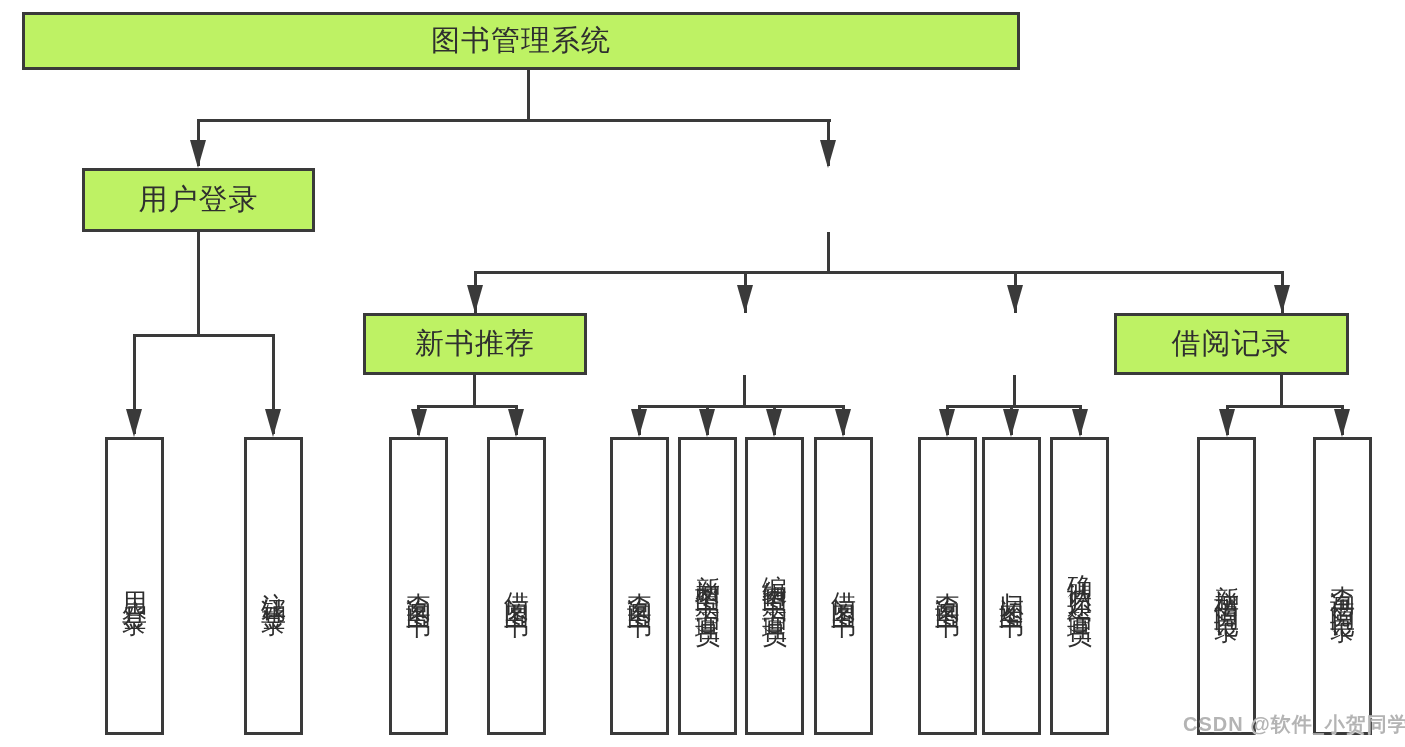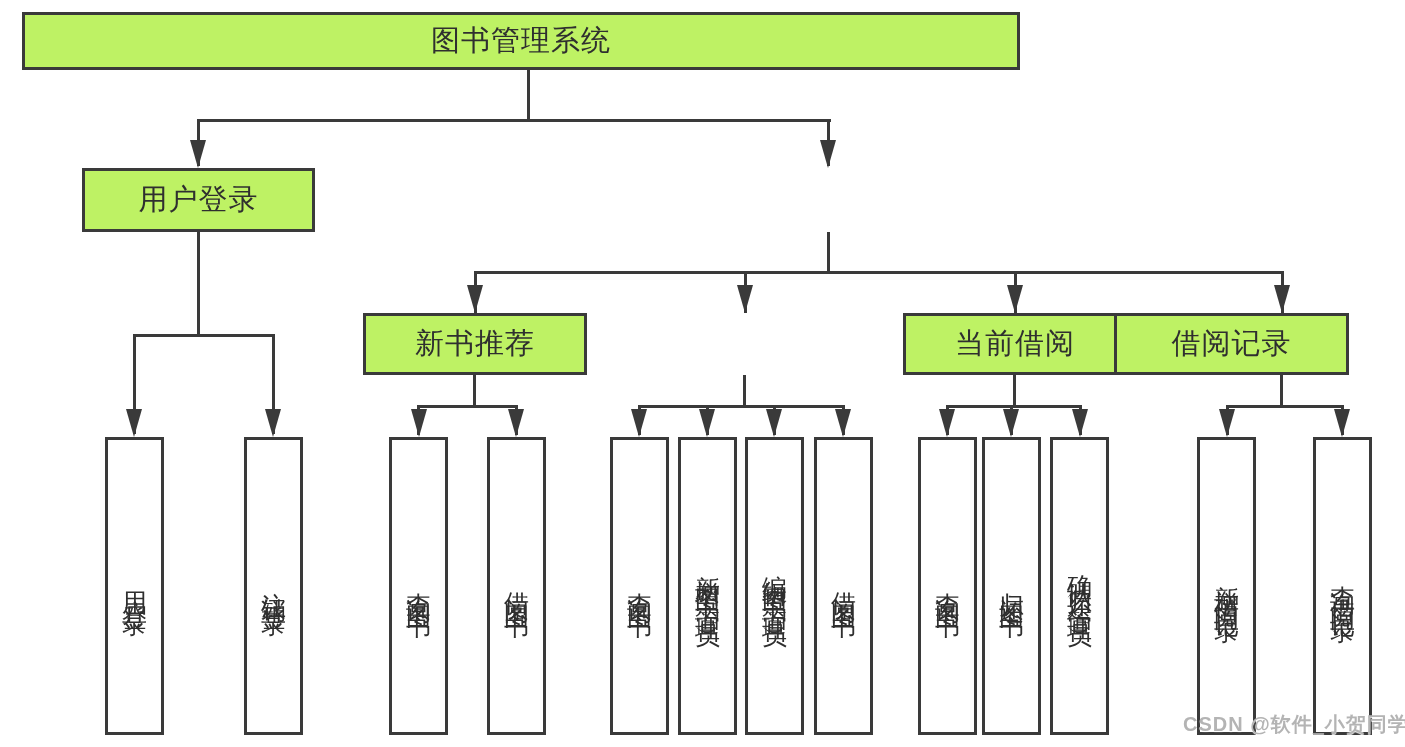--- a/index.html
+++ b/index.html
@@ -122,21 +122,20 @@
   <div class="ln" style="left:1226px;top:405px;width:3px;height:30px;"></div>
   <div class="ln" style="left:1341px;top:405px;width:3px;height:30px;"></div>
   <div class="arw" style="left:1219px;top:409px;"></div>
   <div class="arw" style="left:1334px;top:409px;"></div>
 
   <div class="hbox" style="left:22px;top:12px;width:998px;height:58px;">图书管理系统</div>
 
   <div class="hbox" style="left:82px;top:168px;width:233px;height:64px;">用户登录</div>
 
   <div class="hbox" style="left:363px;top:313px;width:224px;height:62px;">新书推荐</div>
-  <div class="hbox" style="left:903px;top:313px;width:224px;height:62px;">当前借阅</div>
   <div class="hbox" style="left:1114px;top:313px;width:235px;height:62px;">借阅记录</div>
 
   <div class="vbox" style="left:105px;">
     <span class="vtxt">用户登录</span>
   </div>
   <div class="vbox" style="left:244px;">
     <span class="vtxt">注销登录</span>
   </div>
 
   <div class="vbox" style="left:389px;">

